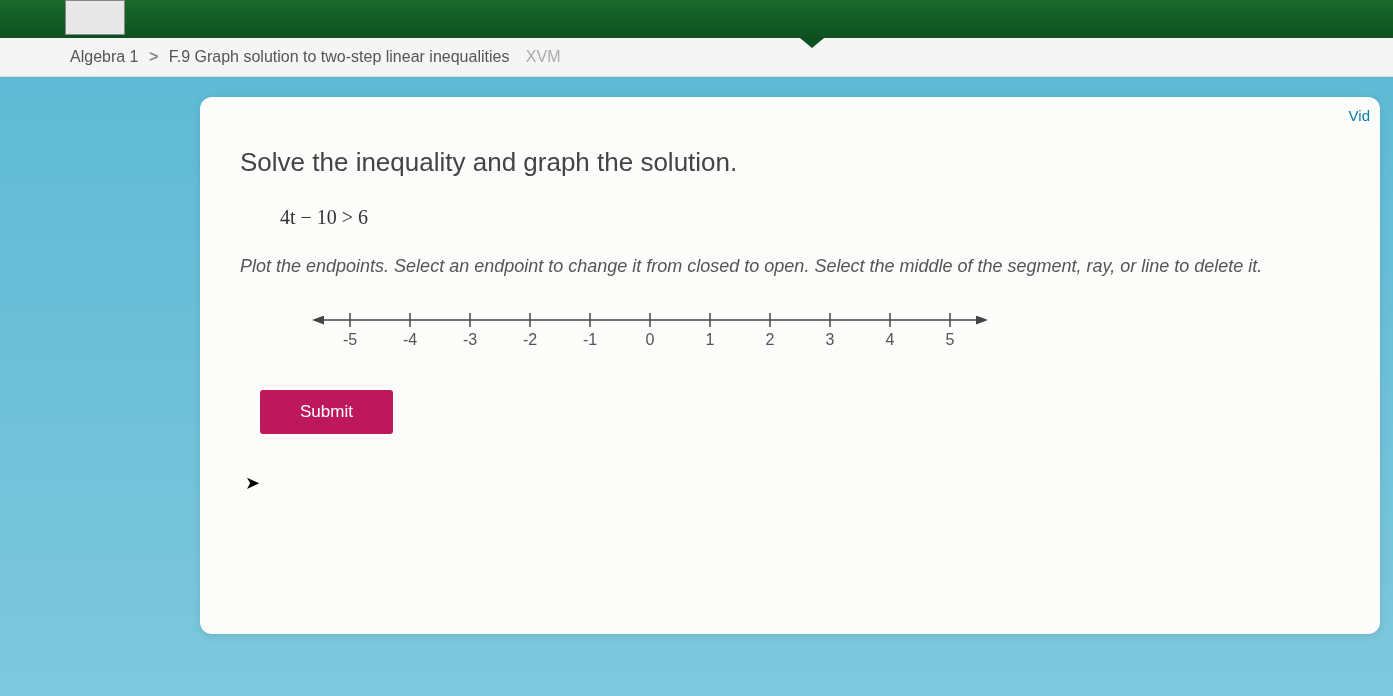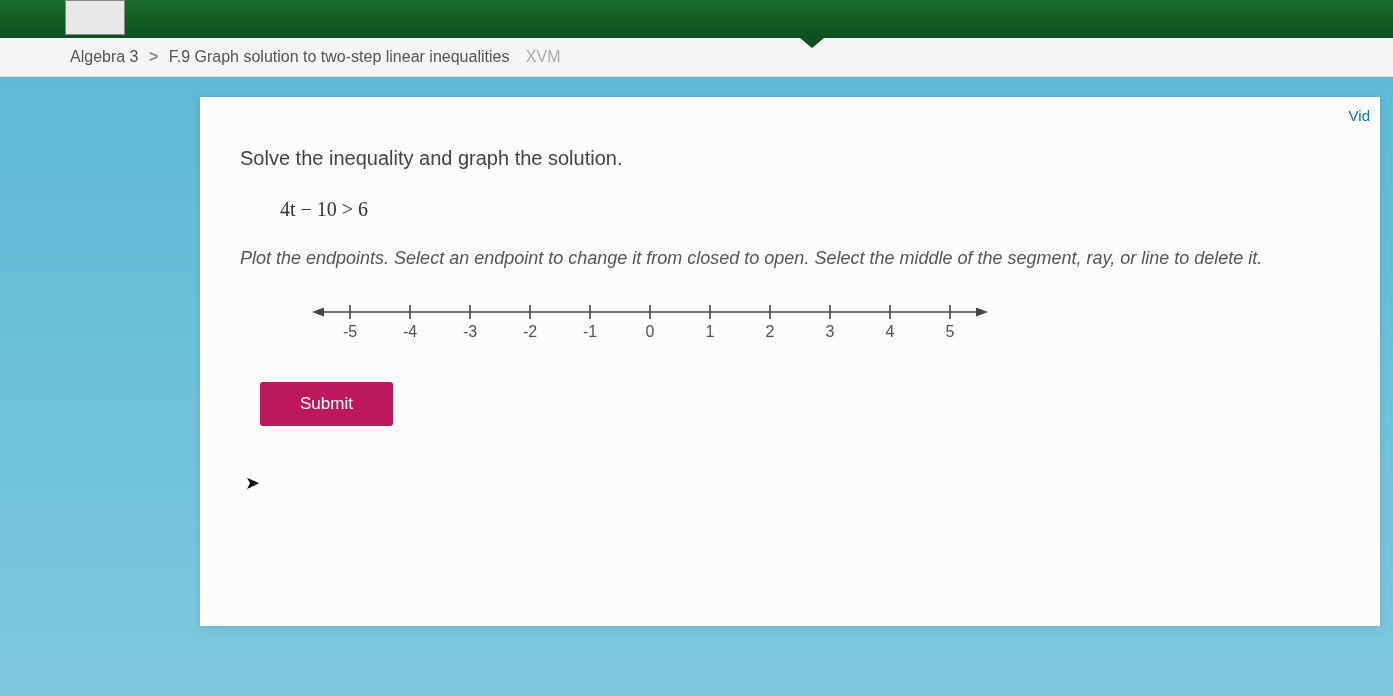--- a/index.html
+++ b/index.html
@@ -61,35 +61,35 @@
     }
     .breadcrumb-code {
       color: #aaa;
       margin-left: 12px;
     }
     .content-wrap {
       padding: 20px 0 0 200px;
     }
     .card {
       background: #fcfcfa;
-      border-radius: 0;
+      border-radius: 12px;
       padding: 50px 40px 200px 40px;
       width: 1180px;
       box-shadow: 0 2px 8px rgba(0,0,0,0.1);
       position: relative;
     }
     .video-link {
       position: absolute;
       right: 10px;
       top: 10px;
       color: #0a7aa8;
       font-size: 15px;
     }
     .prompt {
-      font-size: 20px;
+      font-size: 26px;
       color: #444;
       margin-bottom: 28px;
     }
     .inequality {
       font-size: 20px;
       color: #333;
       margin-left: 40px;
       margin-bottom: 24px;
       font-family: 'Times New Roman', serif;
     }
@@ -130,21 +130,21 @@
     }
   </style>
 </head>
 <body>
 
 <div class="top-banner">
   <div class="logo-block"></div>
 </div>
 
 <div class="breadcrumb">
-  <span class="breadcrumb-subject">Algebra 3</span>
+  <span class="breadcrumb-subject">Algebra 1</span>
   <span class="breadcrumb-sep">&gt;</span>
   <span class="breadcrumb-lesson">F.9 Graph solution to two-step linear inequalities</span>
   <span class="breadcrumb-code">XVM</span>
 </div>
 
 <div class="content-wrap">
   <div class="card">
     <span class="video-link">Vid</span>
 
     <div class="prompt">Solve the inequality and graph the solution.</div>

